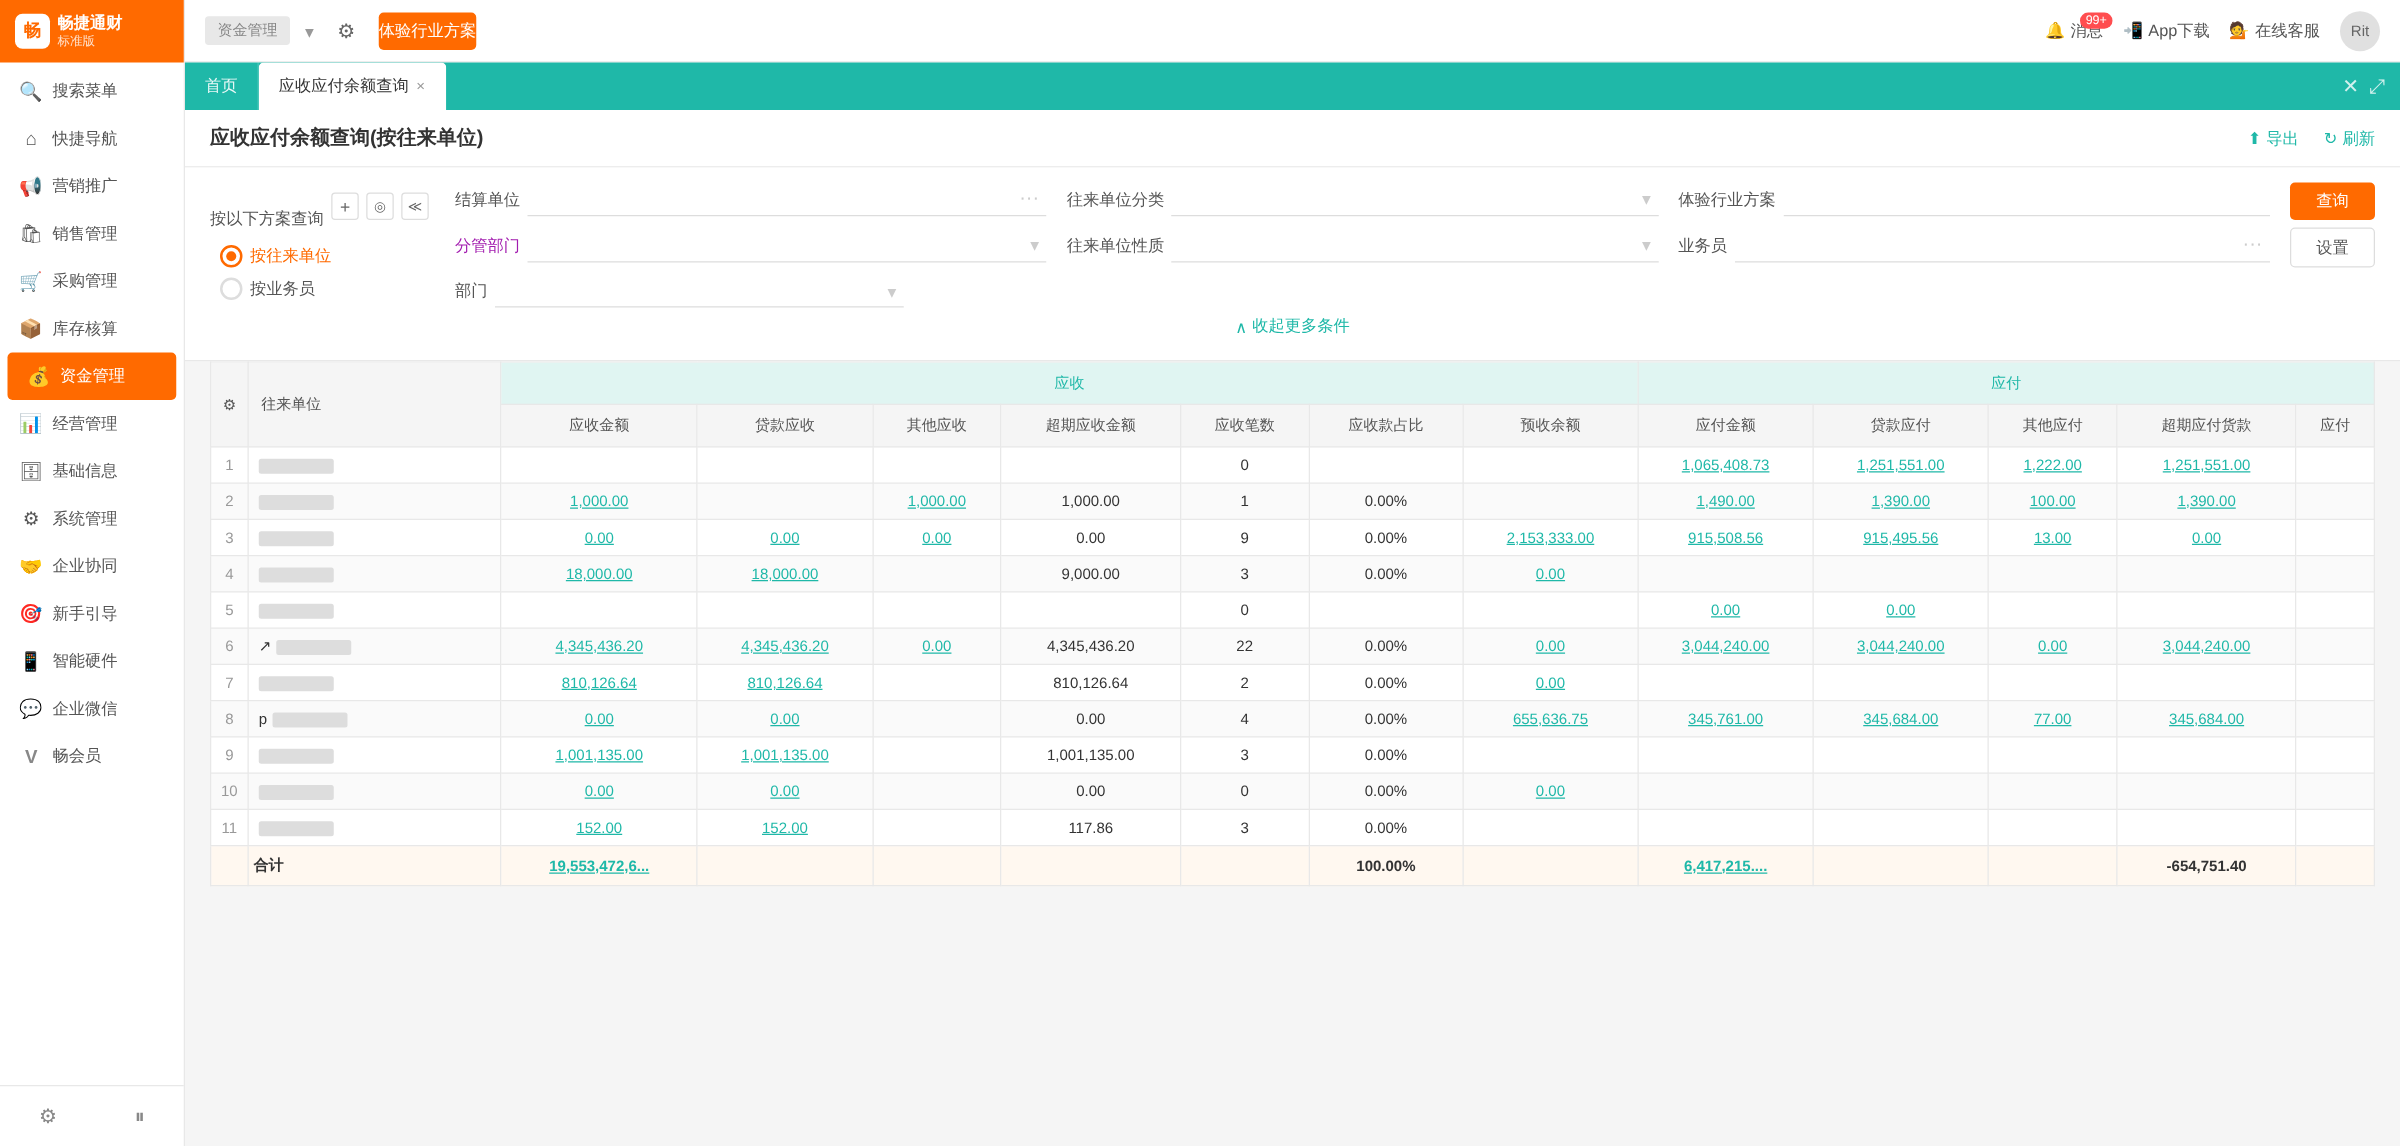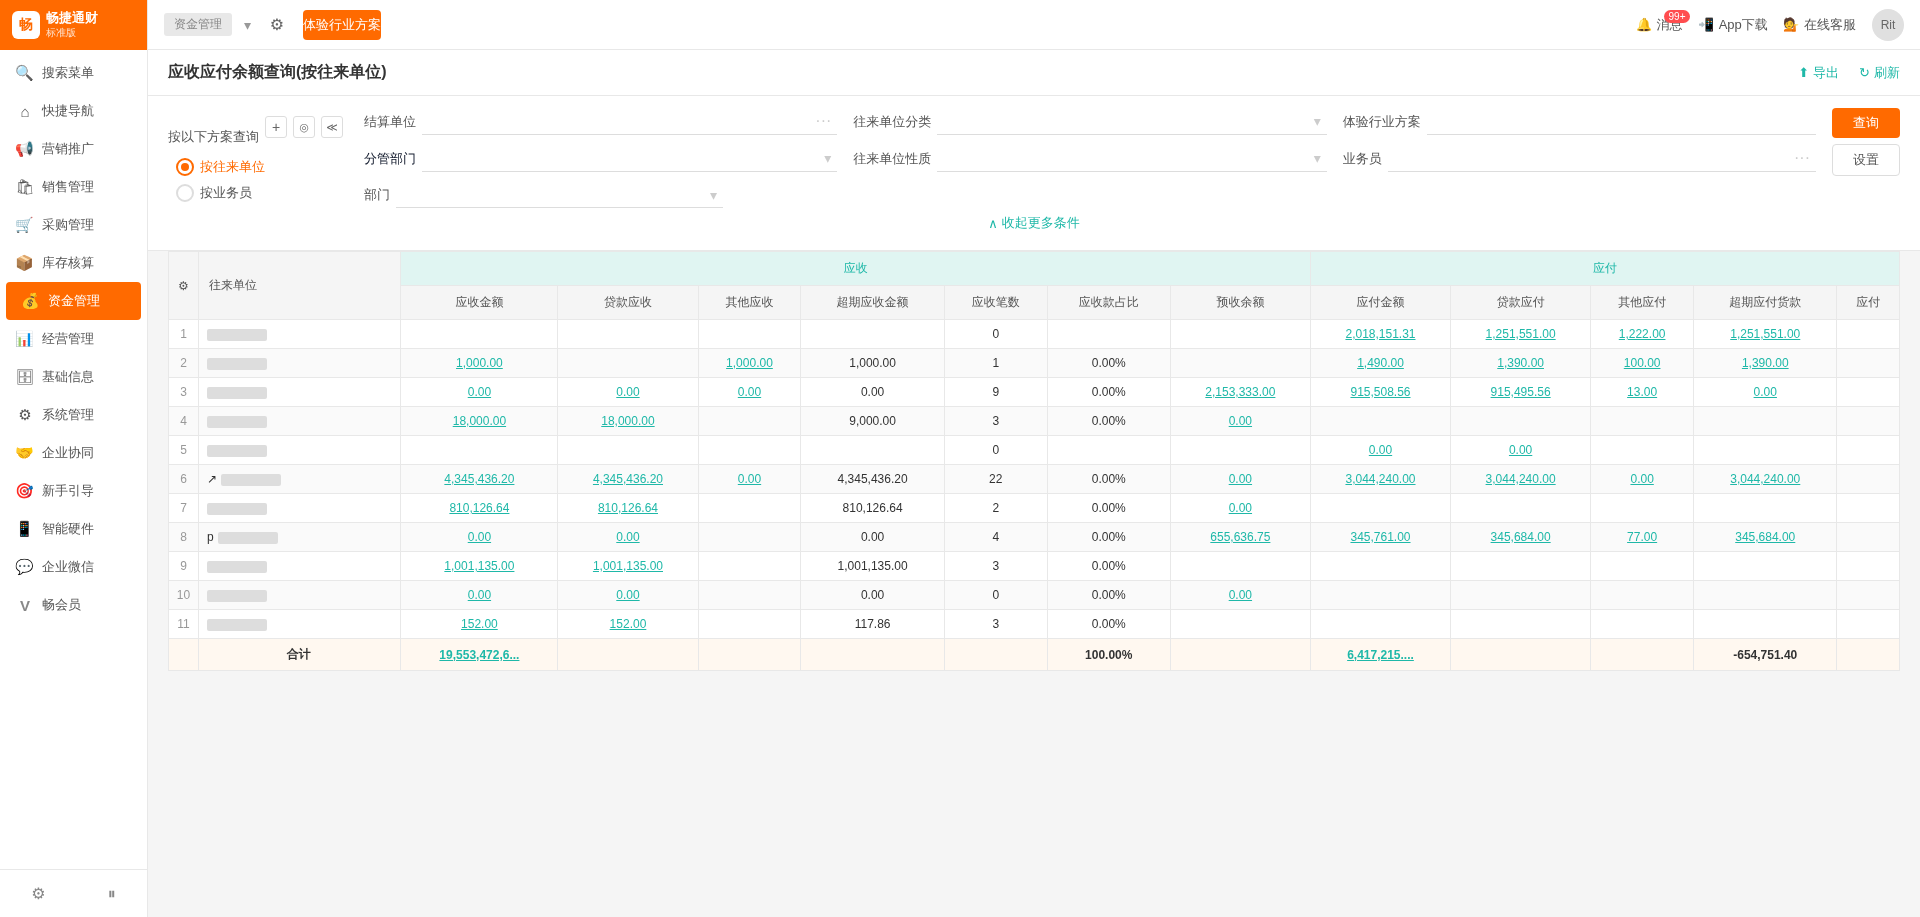--- a/index.html
+++ b/index.html
@@ -173,20 +173,33 @@
       <div class="topbar-service">
         <span>💁</span>
         <span>在线客服</span>
       </div>
       <div class="topbar-user-placeholder" style="width:32px;height:32px;border-radius:50%;background:#e0e0e0;display:flex;align-items:center;justify-content:center;font-size:12px;color:#666;">
         <span>Rit</span>
       </div>
     </div>
   </div>
 
+  <div class="tabbar">
+    <div class="tab tab-home">
+      <span>首页</span>
+    </div>
+    <div class="tab active">
+      <span>应收应付余额查询</span>
+      <span class="tab-close">×</span>
+    </div>
+    <div class="tabbar-actions">
+      <span class="tabbar-action-btn">✕</span>
+      <span class="tabbar-action-btn">⤢</span>
+    </div>
+  </div>
 
   <div class="content">
 
     <div class="content-header">
       <div class="content-title">应收应付余额查询(按往来单位)</div>
       <div class="content-header-actions">
         <div class="action-btn">
           <span>⬆</span>
           <span>导出</span>
         </div>
@@ -237,21 +250,21 @@
             </div>
 
             <div style="display:flex;align-items:center;gap:6px;">
               <span style="font-size:13px;color:#555;white-space:nowrap;">体验行业方案</span>
               <div style="flex:1;border-bottom:1px solid #ddd;padding:4px 6px;min-height:26px;"></div>
             </div>
           </div>
           <div style="display:grid;grid-template-columns:1fr 1fr 1fr;gap:10px 16px;margin-bottom:10px;">
 
             <div style="display:flex;align-items:center;gap:6px;">
-              <span style="font-size:13px;color:#0f172a;white-space:nowrap;">分管部门</span>
+              <span style="font-size:13px;color:#a21caf;white-space:nowrap;">分管部门</span>
               <div style="flex:1;border-bottom:1px solid #ddd;padding:4px 6px;display:flex;align-items:center;justify-content:flex-end;min-height:26px;">
                 <span style="color:#ccc;font-size:14px;">▾</span>
               </div>
             </div>
 
             <div style="display:flex;align-items:center;gap:6px;">
               <span style="font-size:13px;color:#555;white-space:nowrap;">往来单位性质</span>
               <div style="flex:1;border-bottom:1px solid #ddd;padding:4px 6px;display:flex;align-items:center;justify-content:flex-end;min-height:26px;">
                 <span style="color:#ccc;font-size:14px;">▾</span>
               </div>
@@ -318,21 +331,21 @@
         <tr style="background: rgb(255, 255, 255);">
               <td class="col-row-num" style="color:#999;text-align:center;">1</td>
               <td class="col-company" style="text-align:left;padding-left:8px;"><span style="display:inline-block;background:#ddd;border-radius:2px;height:12px;min-width:60px;vertical-align:middle;"></span></td>
               <td></td>
               <td></td>
               <td></td>
               <td></td>
               <td style="">0</td>
               <td></td>
               <td></td>
-              <td style="color:#1fb8a8;text-decoration:underline;cursor:pointer;">2,018,151.31</td>
+              <td style="color:#1fb8a8;text-decoration:underline;cursor:pointer;">1,065,408.73</td>
               <td style="color:#1fb8a8;text-decoration:underline;cursor:pointer;">1,251,551.00</td>
               <td style="color:#1fb8a8;text-decoration:underline;cursor:pointer;">1,222.00</td>
               <td style="color:#1fb8a8;text-decoration:underline;cursor:pointer;">1,251,551.00</td>
               <td></td>
             </tr>
             <tr style="background: rgb(250, 250, 250);">
               <td class="col-row-num" style="color:#999;text-align:center;">2</td>
               <td class="col-company" style="text-align:left;padding-left:8px;"><span style="display:inline-block;background:#ddd;border-radius:2px;height:12px;min-width:60px;vertical-align:middle;"></span></td>
               <td style="color:#1fb8a8;text-decoration:underline;cursor:pointer;">1,000.00</td>
               <td></td>
@@ -488,21 +501,21 @@
               <td></td>
               <td></td>
               <td></td>
               <td></td>
               <td></td>
             </tr>
           </tbody>
         <tfoot>
           <tr class="footer-row">
             <td></td>
-            <td style="text-align:center;padding-left:4px;">合计</td>
+            <td style="text-align:left;padding-left:4px;">合计</td>
             <td class="number-link" style="color:#1fb8a8;text-decoration:underline;cursor:pointer;">19,553,472,6...</td>
             <td></td>
             <td></td>
             <td></td>
             <td></td>
             <td>100.00%</td>
             <td></td>
             <td class="number-link" style="color:#1fb8a8;text-decoration:underline;cursor:pointer;">6,417,215....</td>
             <td></td>
             <td></td>

